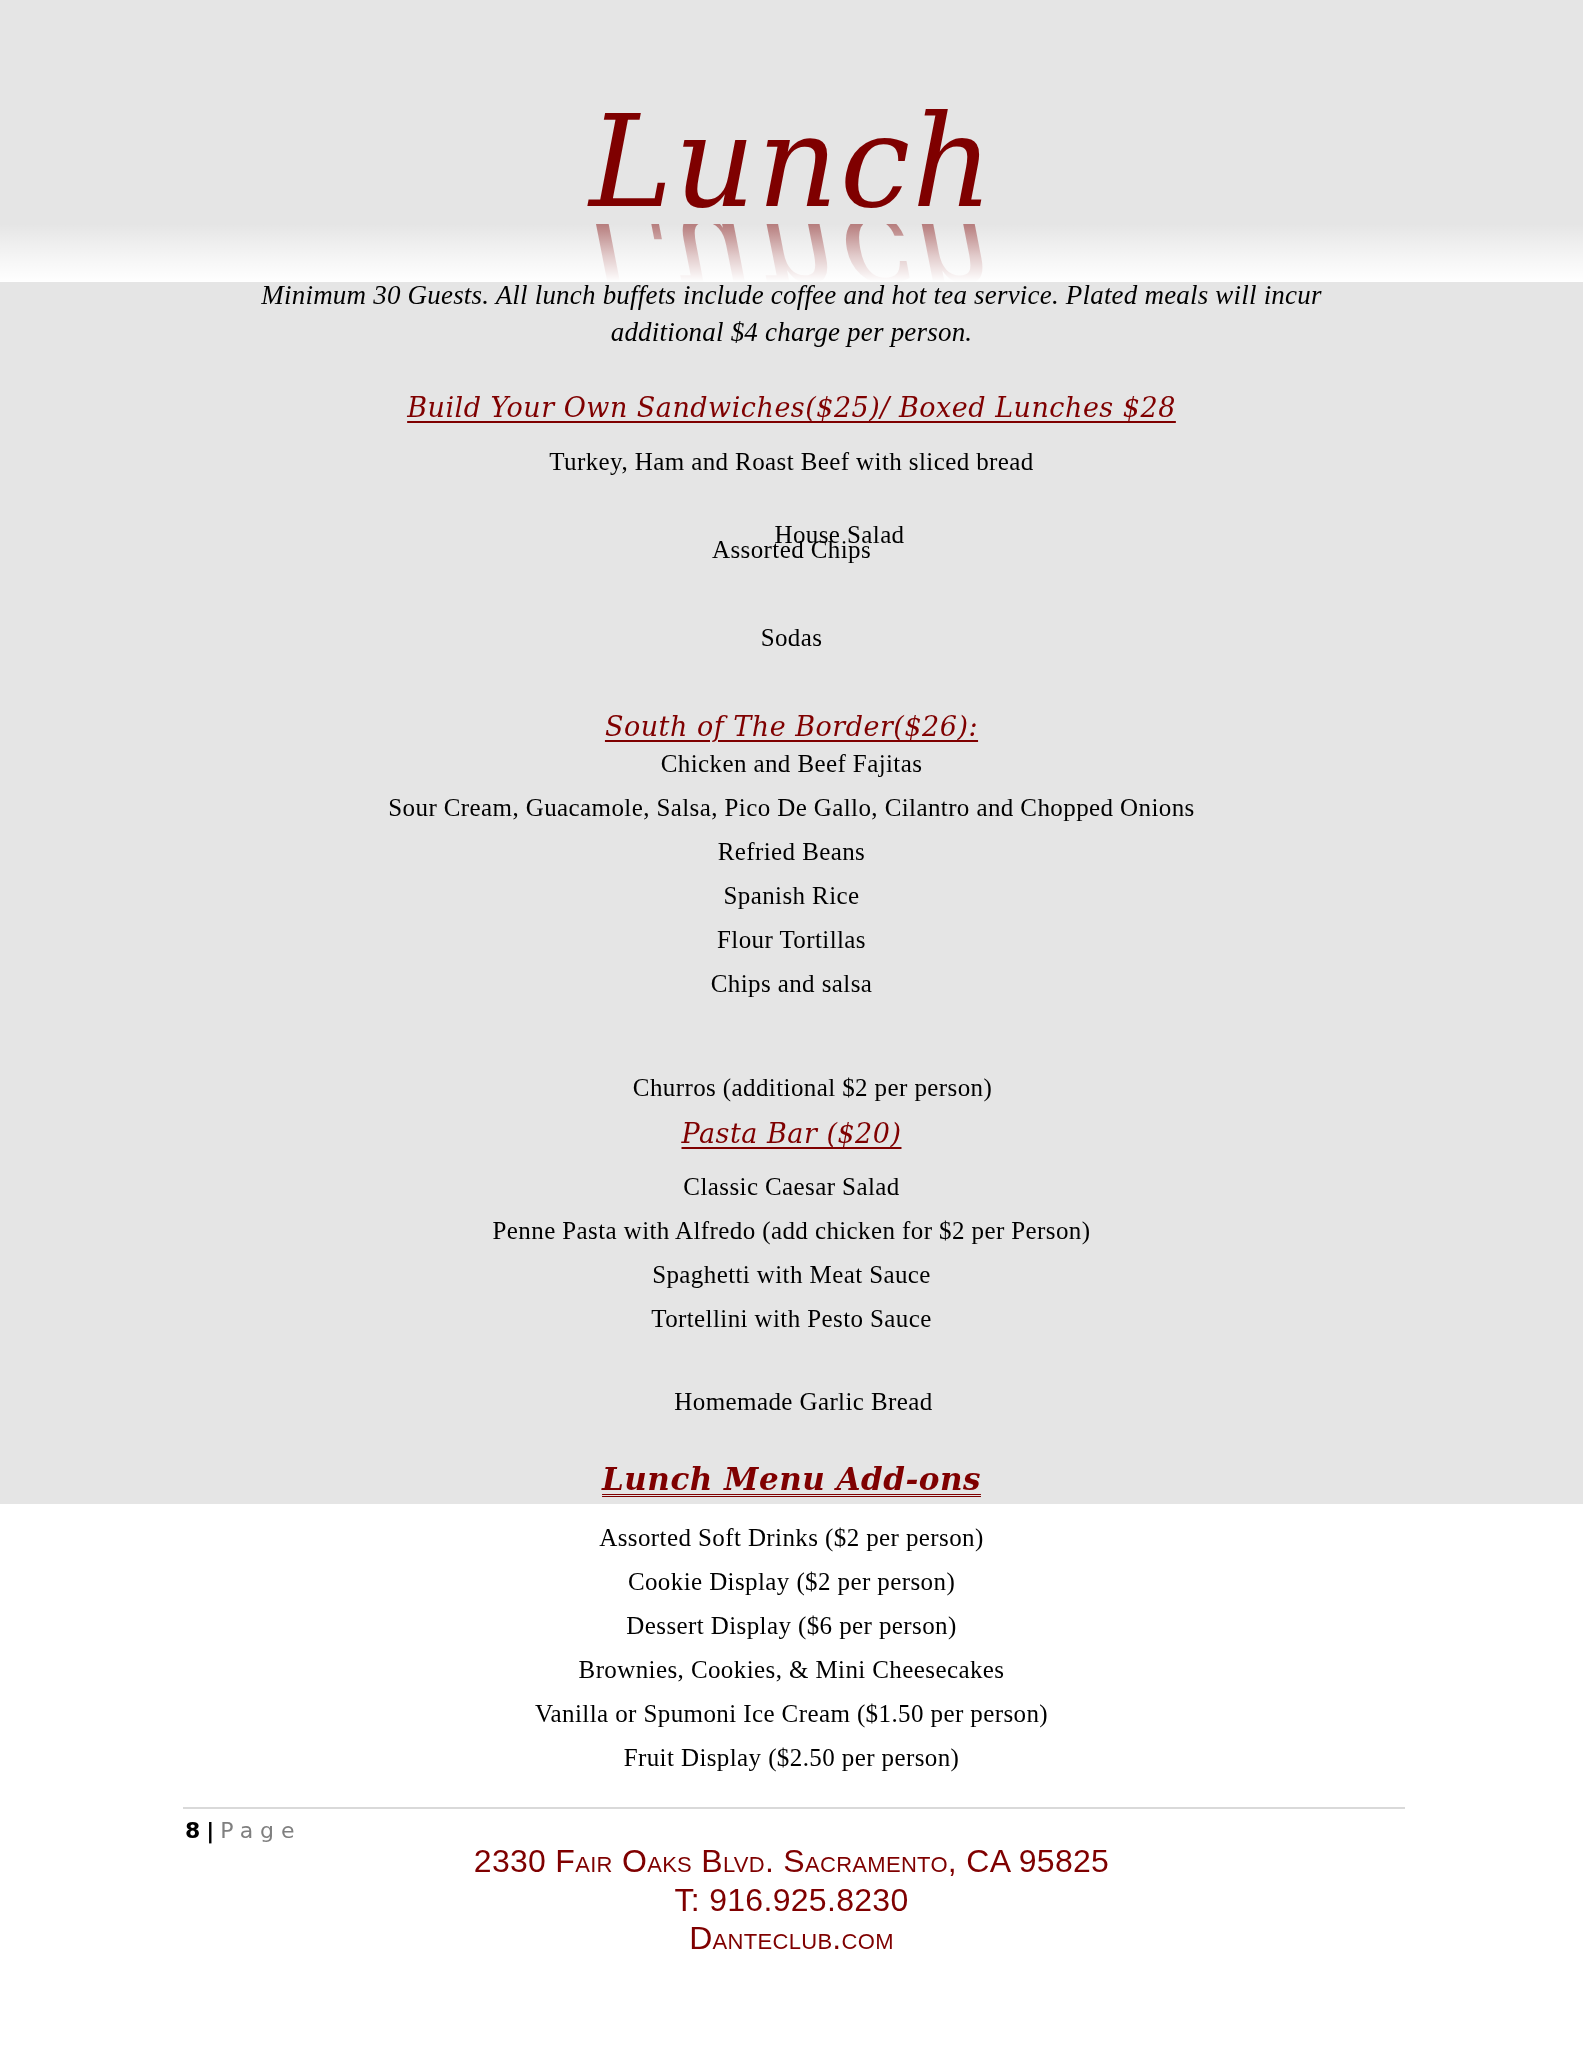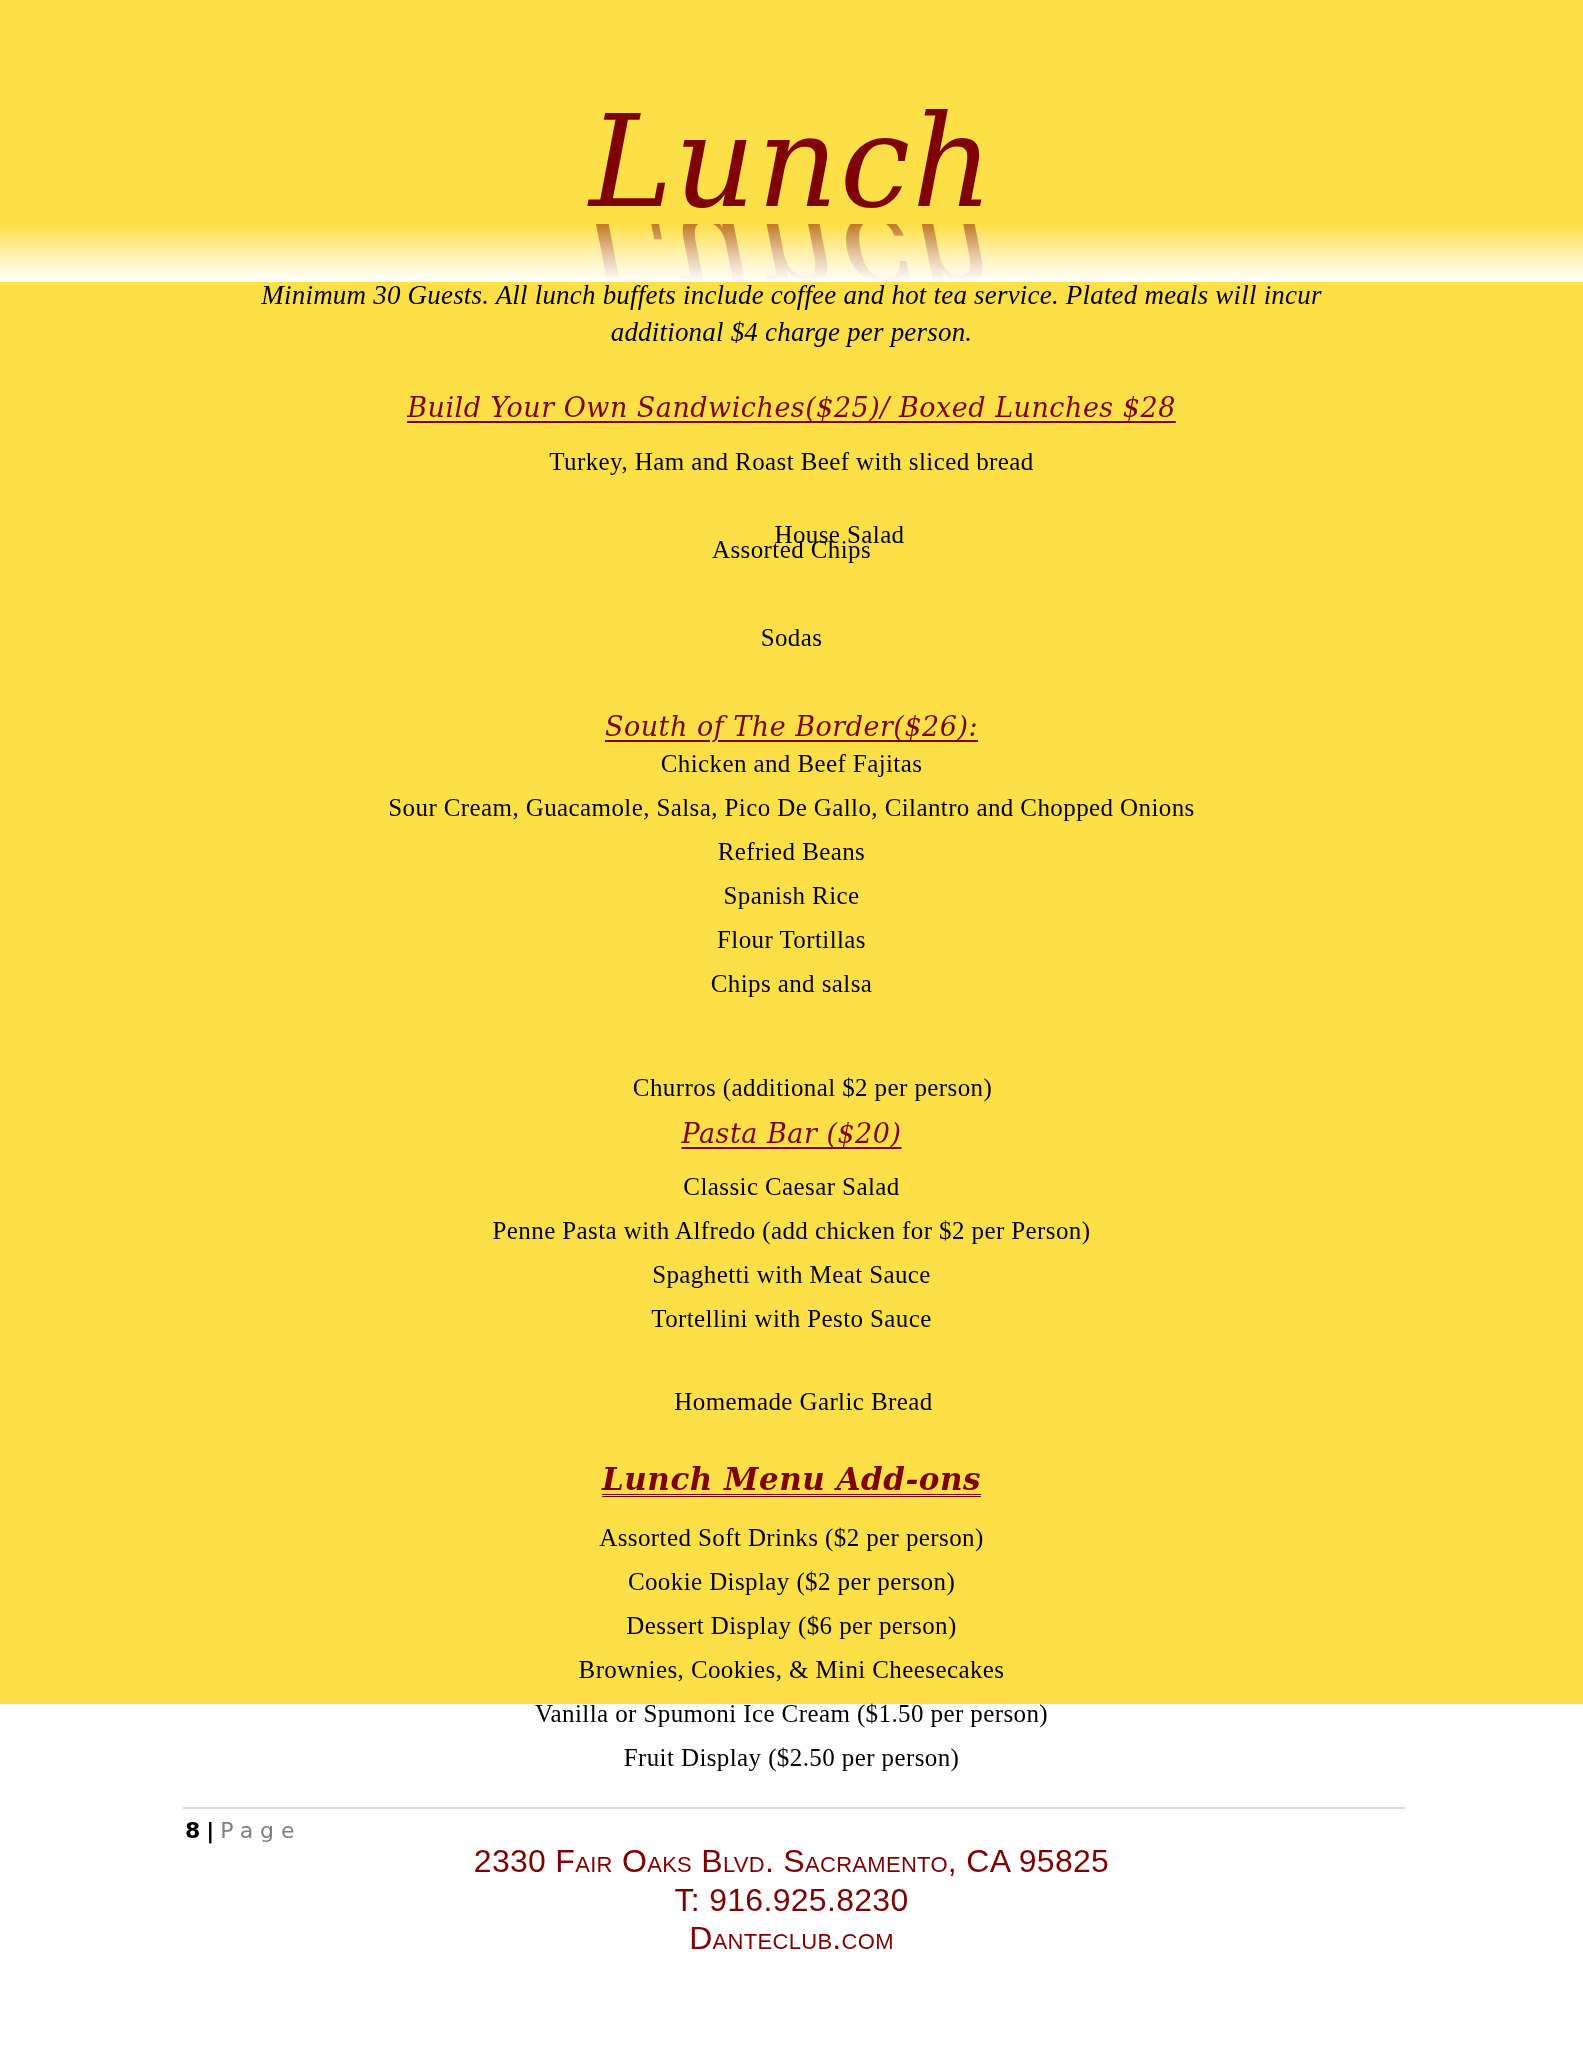--- a/index.html
+++ b/index.html
@@ -1,17 +1,17 @@
 <!DOCTYPE html>
 <html><head>
   <meta charset="utf-8">
   <style>
     html, body { margin: 0; padding: 0; background: #ffffff; }
     body { width: 1583px; height: 2048px; position: relative; overflow: hidden; }
-    .page { position: absolute; left: 0; top: 0; width: 1583px; height: 1704px; background: #fde047; }
+    .page { position: absolute; left: 0; top: 0; width: 1583px; height: 1504px; background: #e5e5e5; }
     .abs { position: absolute; left: 0; width: 1583px; text-align: center; white-space: nowrap; }
 
     .title-wrap { position: absolute; left: 0; top: 92px; width: 1583px; text-align: center; }
     .title {
       font-family: "DejaVu Serif", serif;
       font-style: italic;
       font-size: 128px;
       line-height: 140px;
       color: #7f0000;
       letter-spacing: 2px;

